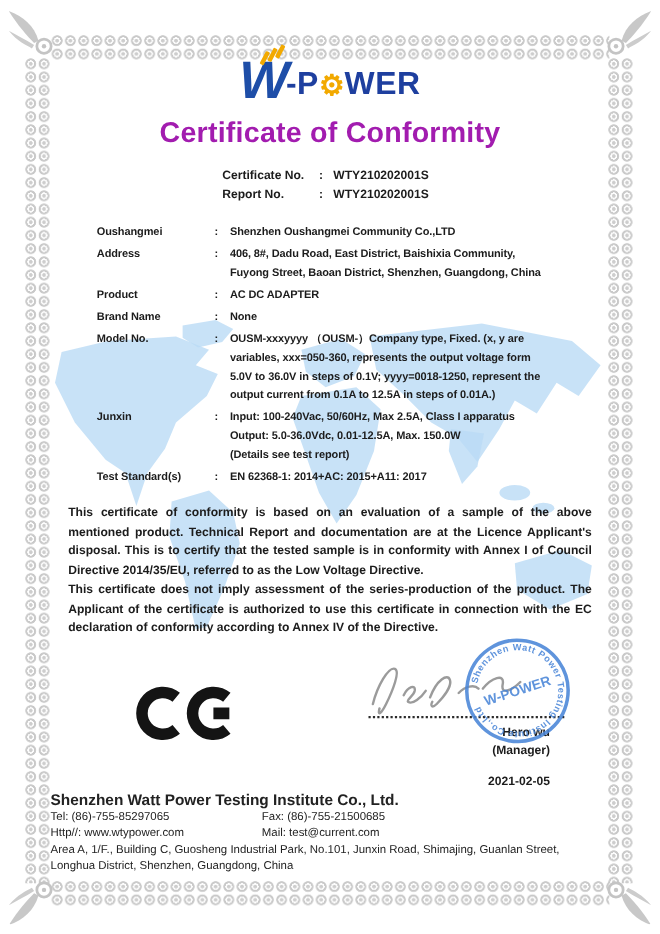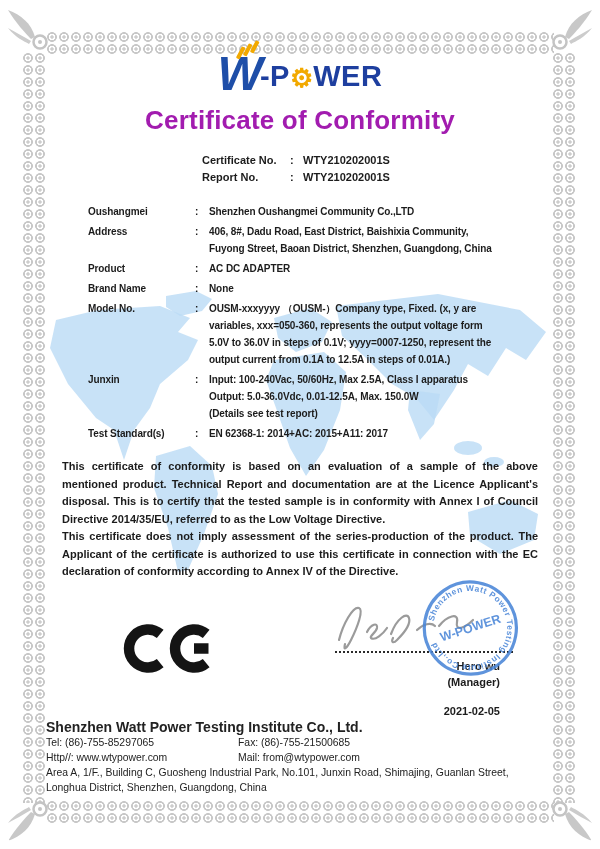--- a/index.html
+++ b/index.html
@@ -191,21 +191,21 @@
           <div>None</div>
         </div>
       </div>
 
       <div class="frow">
         <div class="flabel">Model No.</div>
         <div class="fcolon">:</div>
         <div class="fvalue">
           <div>OUSM-xxxyyyy （OUSM-）Company type, Fixed. (x, y are</div>
           <div>variables, xxx=050-360, represents the output voltage form</div>
-          <div>5.0V to 36.0V in steps of 0.1V; yyyy=0007-1250, represent the</div>
+          <div>5.0V to 36.0V in steps of 0.1V; yyyy=0018-1250, represent the</div>
           <div>output current from 0.1A to 12.5A in steps of 0.01A.)</div>
         </div>
       </div>
 
       <div class="frow">
         <div class="flabel">Junxin</div>
         <div class="fcolon">:</div>
         <div class="fvalue">
           <div>Input: 100-240Vac, 50/60Hz, Max 2.5A, Class I apparatus</div>
           <div>Output: 5.0-36.0Vdc, 0.01-12.5A, Max. 150.0W</div>
@@ -268,20 +268,20 @@
     </div>
 
     <div class="footer">
       <div class="company">Shenzhen Watt Power Testing Institute Co., Ltd.</div>
       <div class="frow2">
         <div class="c1">Tel: (86)-755-85297065</div>
         <div>Fax: (86)-755-21500685</div>
       </div>
       <div class="frow2">
         <div class="c1">Http//: www.wtypower.com</div>
-        <div>Mail: from@wtypower.com</div>
+        <div>Mail: test@current.com</div>
       </div>
       <div>Area A, 1/F., Building C, Guosheng Industrial Park, No.101, Junxin Road, Shimajing, Guanlan Street,</div>
       <div>Longhua District, Shenzhen, Guangdong, China</div>
     </div>
 
   </div>
 </div>
 
 </body></html>

